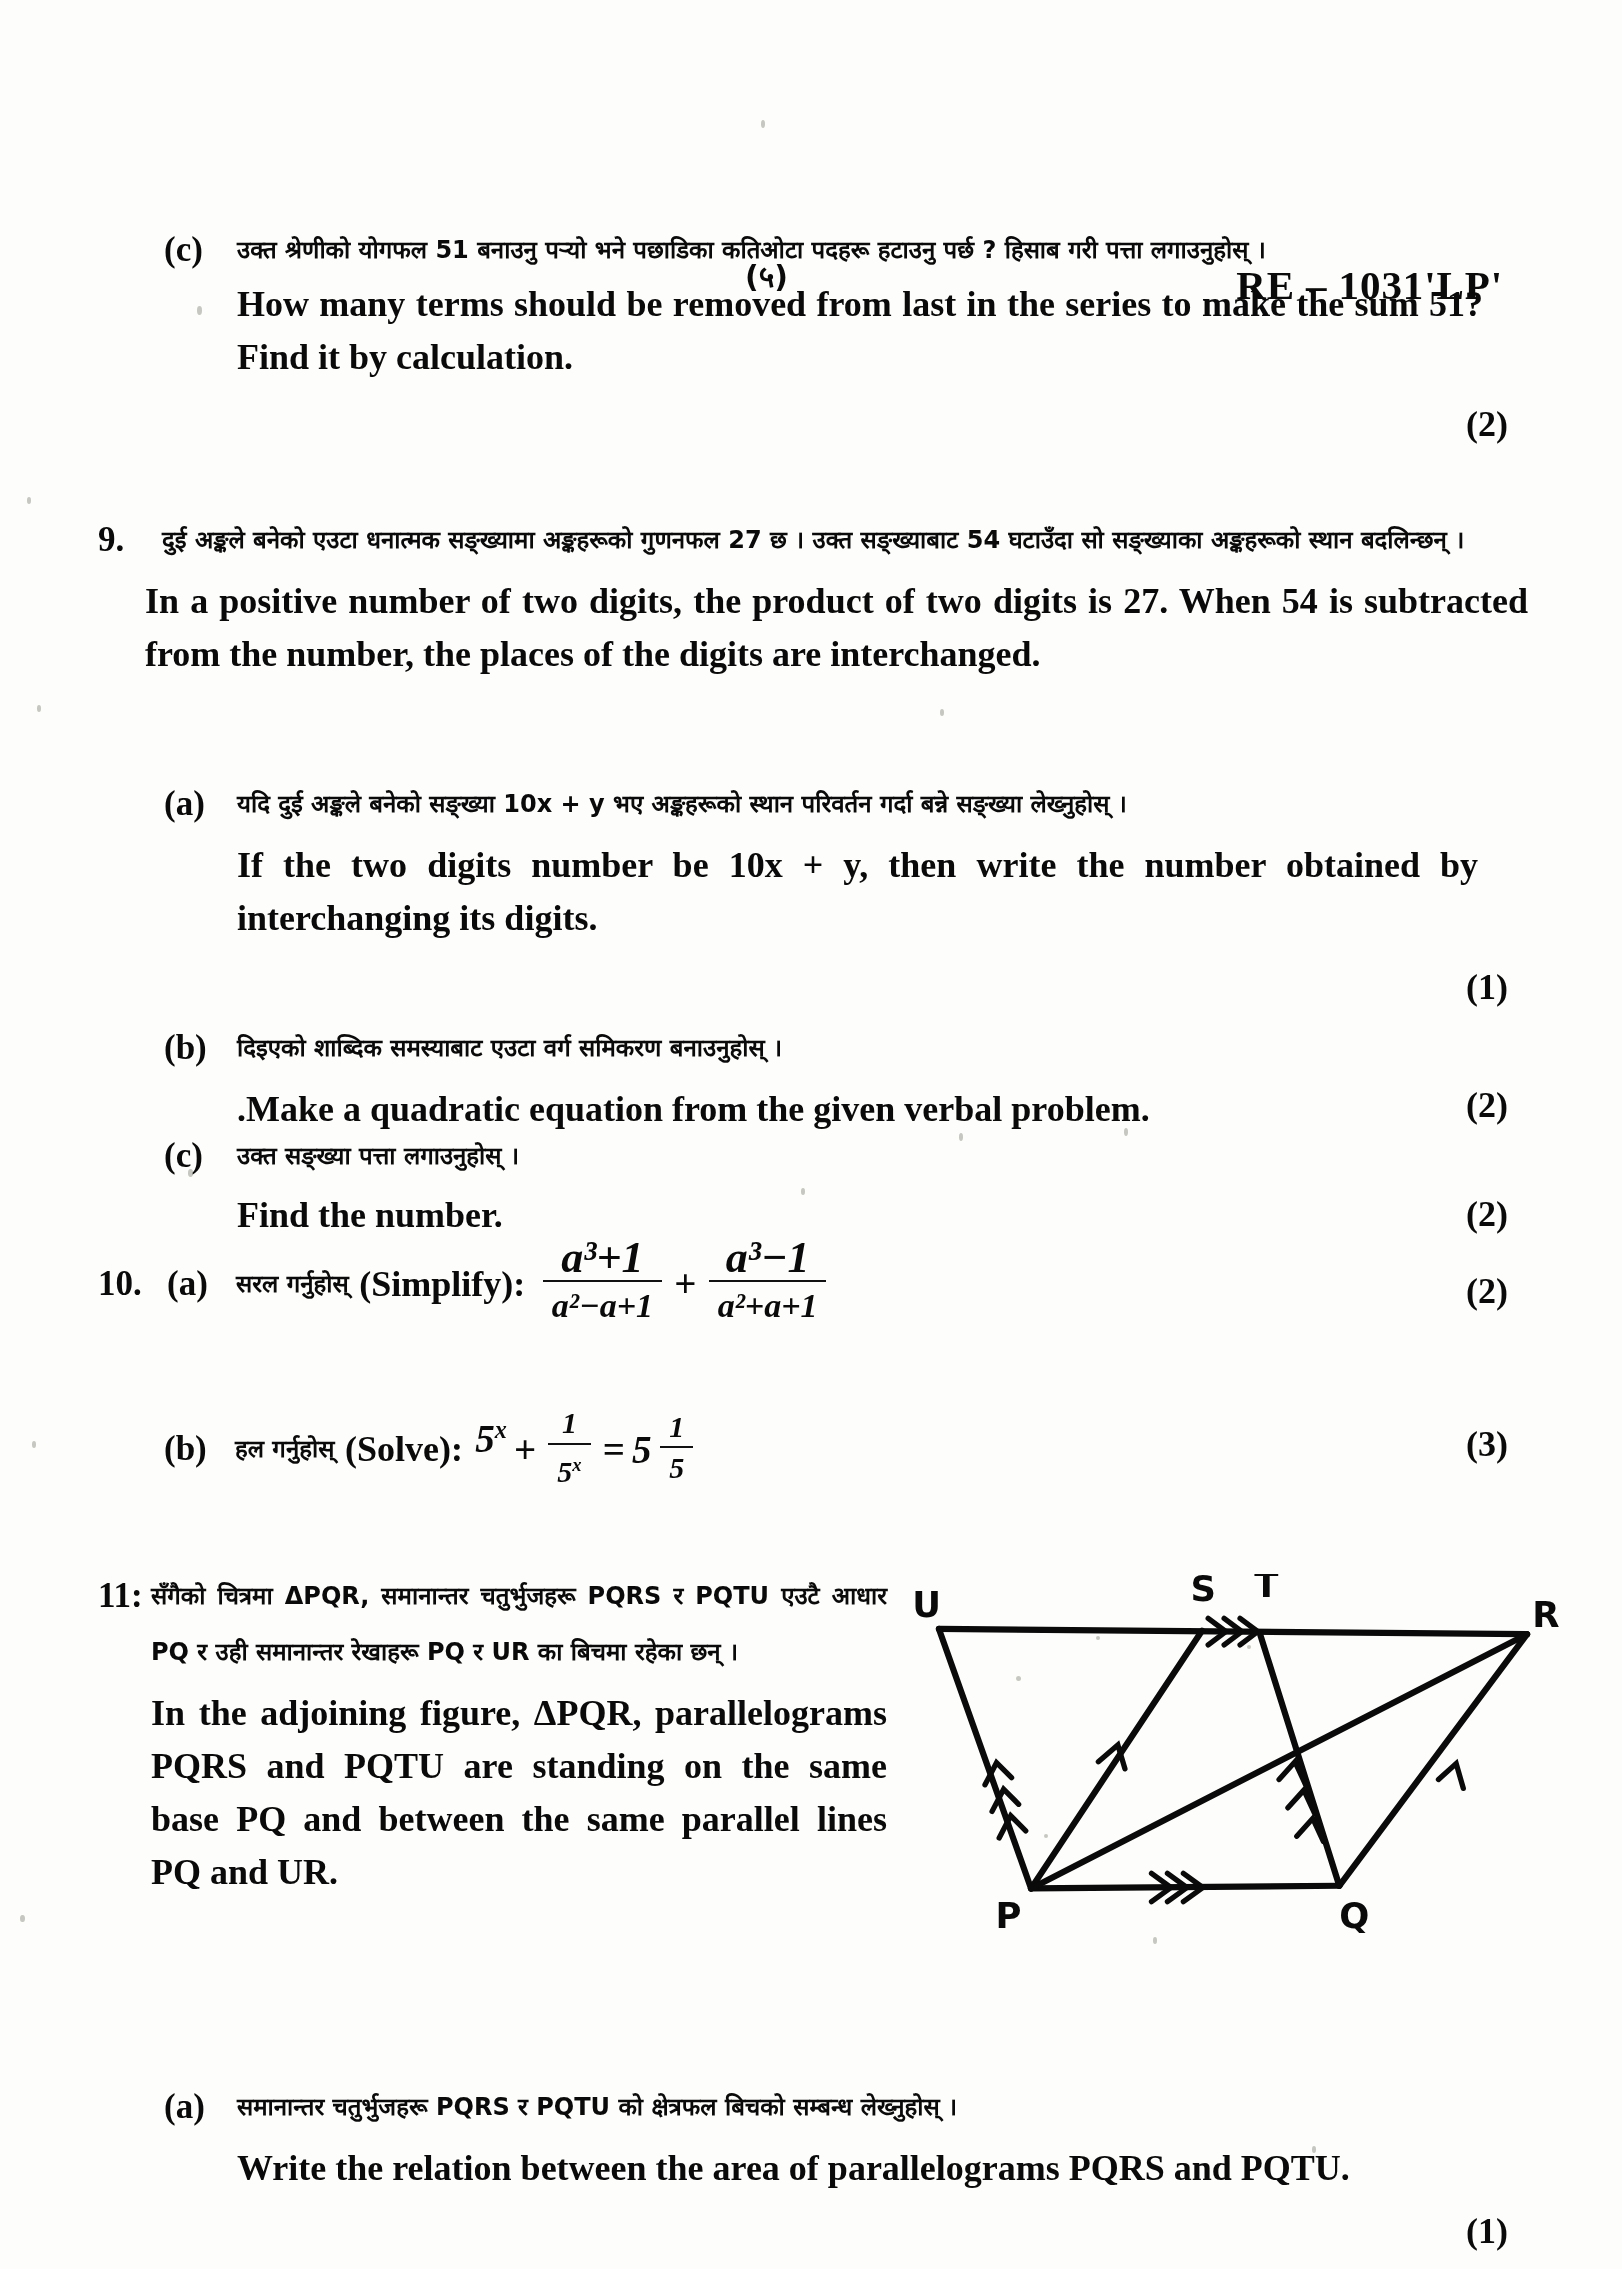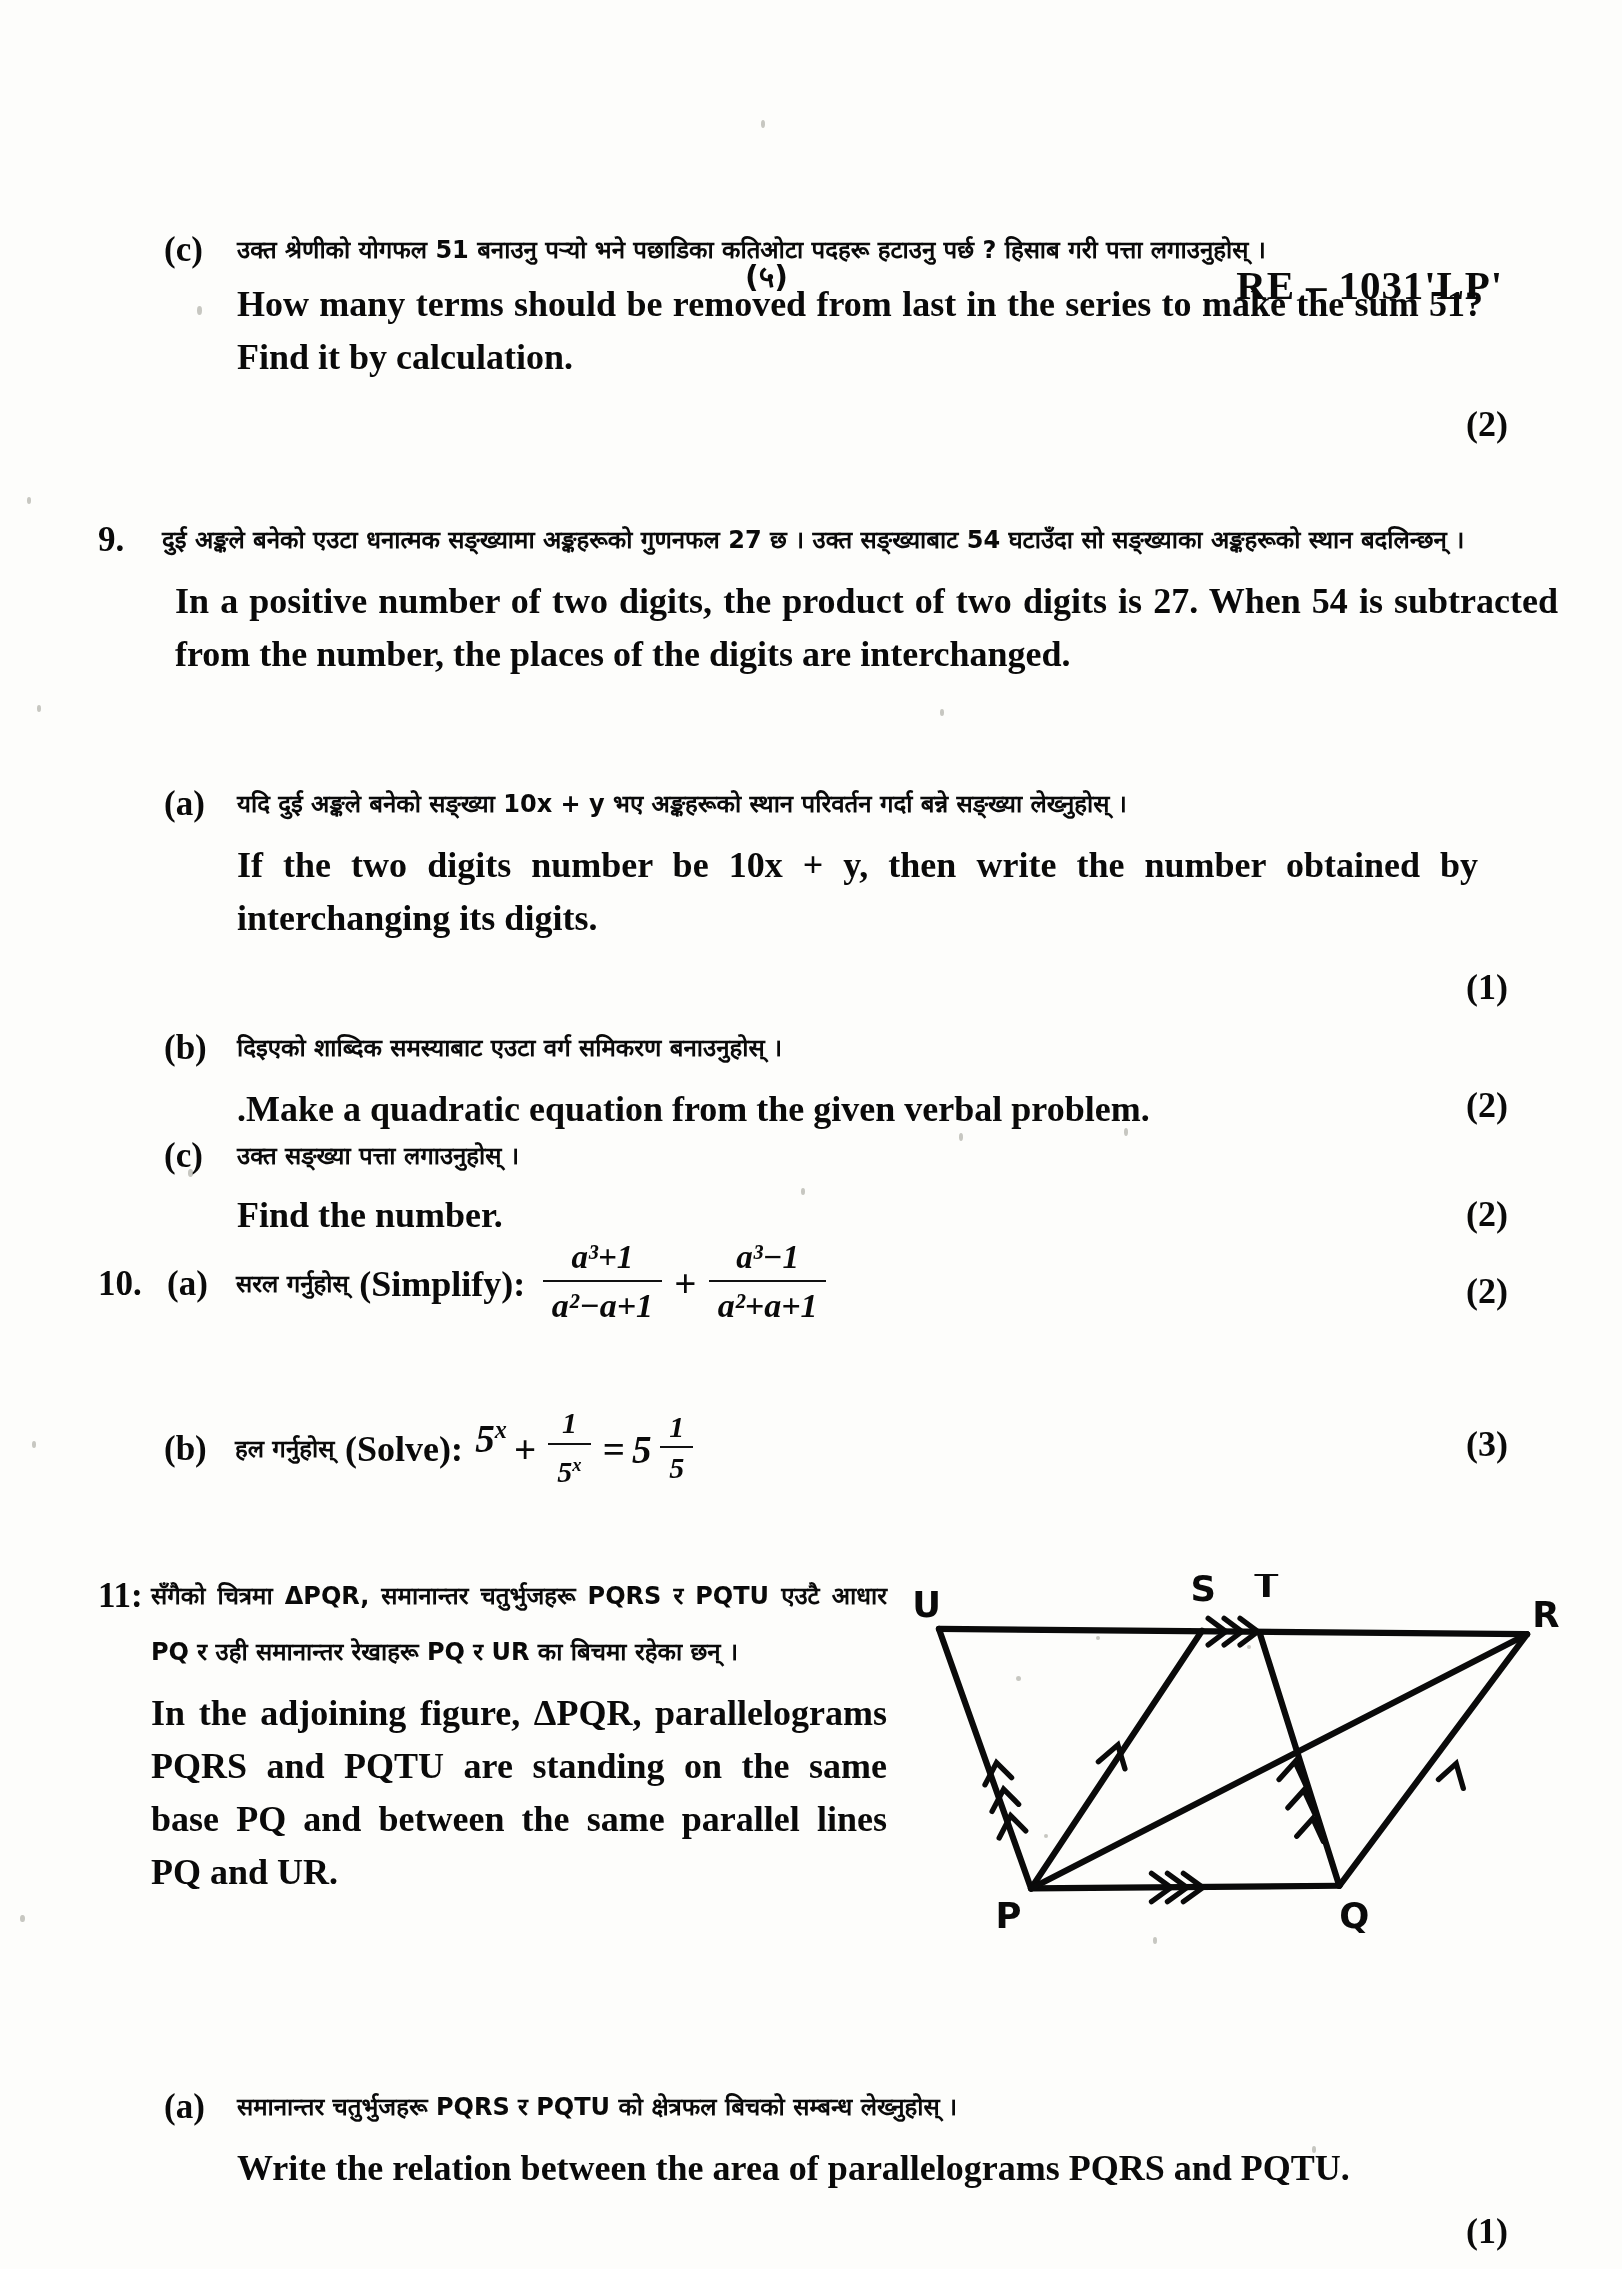--- a/index.html
+++ b/index.html
@@ -109,21 +109,21 @@
     vertical-align: middle;
     text-align: center;
     margin: 0 5.3px;
     position: relative;
     top: -1.8px;
   }
   .frac .num {
     display: block;
     padding: 0 8.9px 2.7px 8.9px;
     border-bottom: 2.7px solid #111;
-    font-size: 33px;
+    font-size: 44px;
     line-height: 39px;
     white-space: nowrap;
   }
   .frac .den {
     display: block;
     padding: 2.7px 8.9px 0 8.9px;
     font-size: 34px;
     line-height: 41px;
     white-space: nowrap;
     font-family: Liberation Serif, serif;
@@ -196,21 +196,21 @@
   </div>
   <div class="marks" style="top:403px;">(2)</div>
 
   <div class="block" style="left:98px; top:512px; width:1401px;">
     <div class="row">
       <div class="qnum" style="width:64px;">9.</div>
       <div class="body-col">
         <div class="np jfull" style="width:1321px;">दुई अङ्कले बनेको एउटा धनात्मक सङ्ख्यामा अङ्कहरूको गुणनफल 27 छ । उक्त सङ्ख्याबाट 54 घटाउँदा सो सङ्ख्याका अङ्कहरूको स्थान बदलिन्छन् ।</div>
       </div>
     </div>
-    <div class="en jfull" style="width:1383px; margin-left:77px; margin-top:7px;">In a positive number of two digits, the product of two digits is 27.  When 54 is subtracted from the number, the places of the digits are interchanged.</div>
+    <div class="en jfull" style="width:1383px; margin-left:47px; margin-top:7px;">In a positive number of two digits, the product of two digits is 27.  When 54 is subtracted from the number, the places of the digits are interchanged.</div>
   </div>
 
   <div class="block" style="left:164px; top:776px; width:1330px;">
     <div class="row">
       <div class="lbl" style="width:73px;">(a)</div>
       <div class="body-col">
         <div class="np jfull" style="width:1241px;">यदि दुई अङ्कले बनेको सङ्ख्या 10x + y भए अङ्कहरूको स्थान परिवर्तन गर्दा बन्ने सङ्ख्या लेख्नुहोस् ।</div>
         <div class="en jfull" style="width:1241px; margin-top:7px;">If the two digits number be 10x + y, then write the number obtained by interchanging its digits.</div>
       </div>
     </div>

